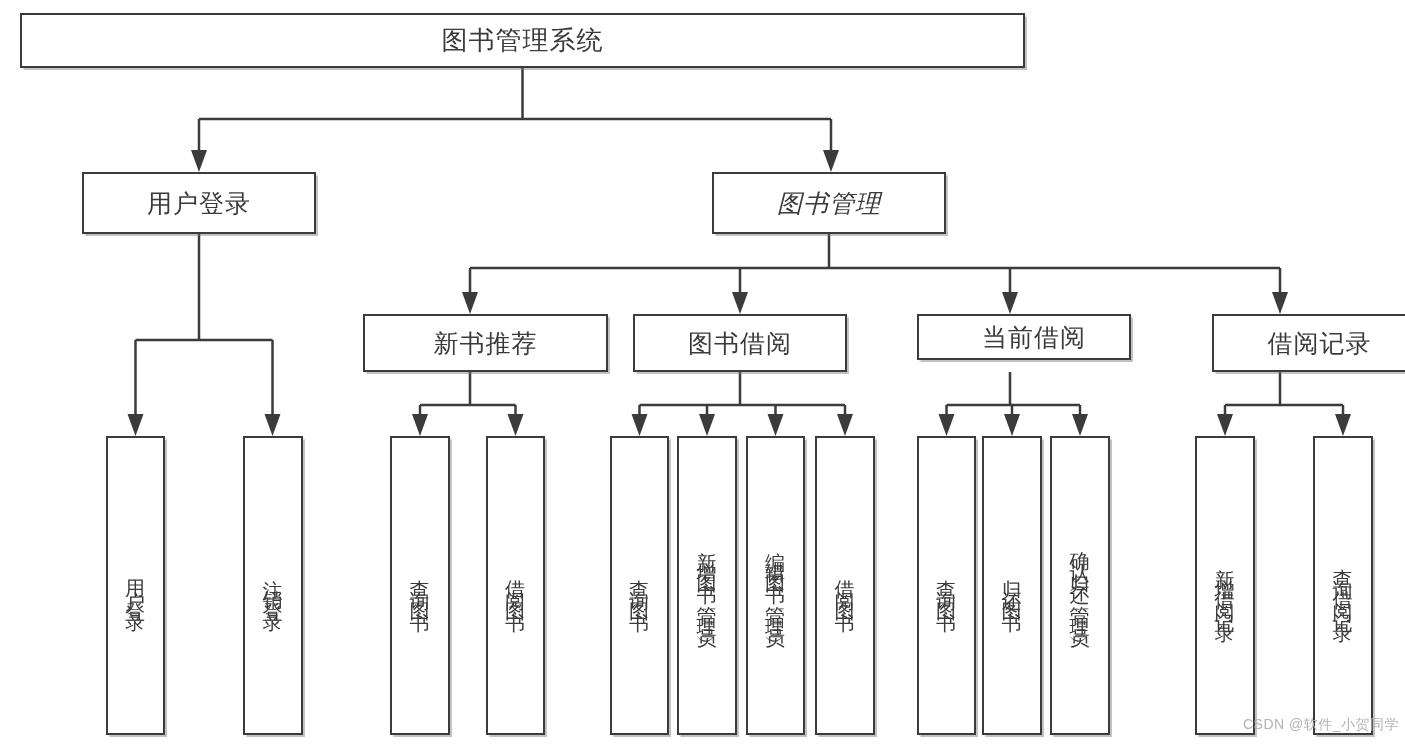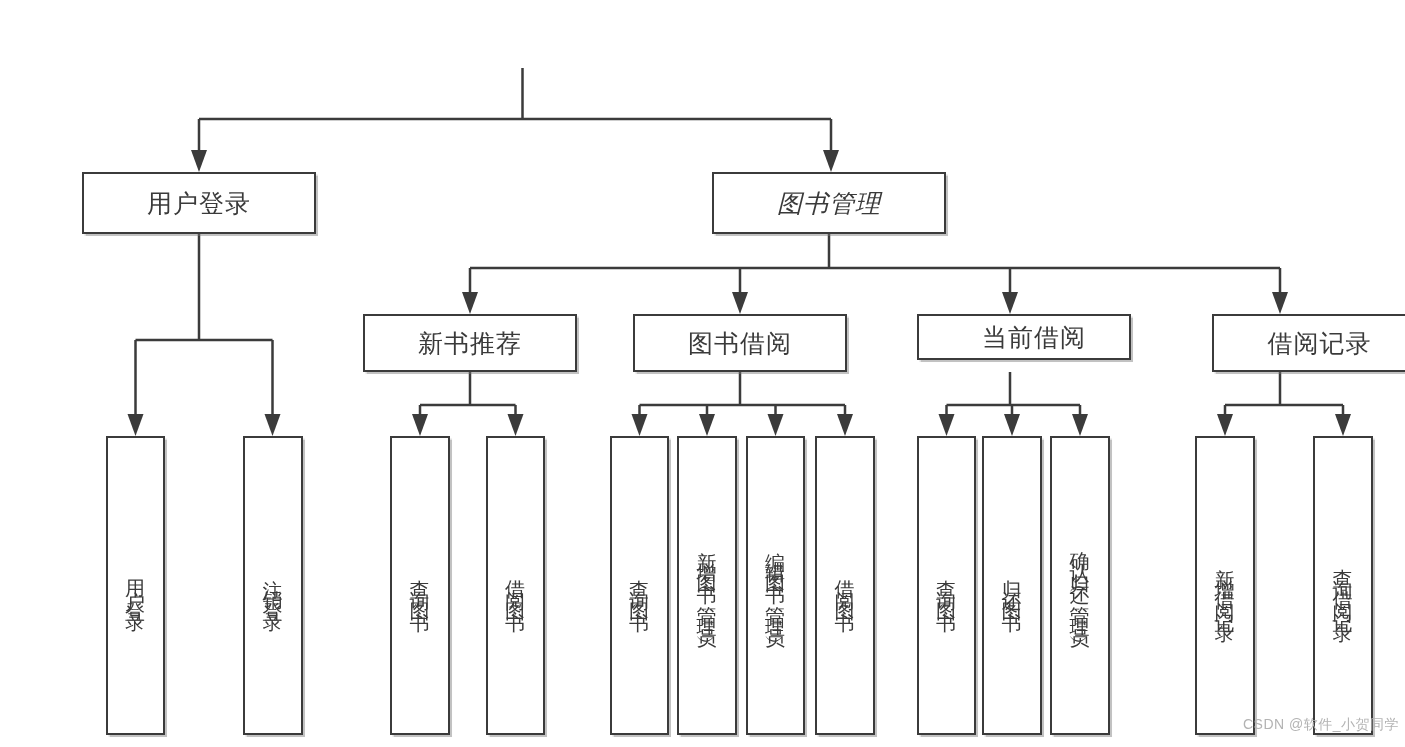--- a/index.html
+++ b/index.html
@@ -127,25 +127,26 @@
 
     <g stroke="#3b3b3b" stroke-width="2.5" fill="none">
       <path d="M1280 372 V405 M1225 405 H1343 M1225 405 V416 M1343 405 V416"></path>
     </g>
     <g fill="#3b3b3b" stroke="none">
       <polygon points="1217,414 1233,414 1225,436"></polygon>
       <polygon points="1335,414 1351,414 1343,436"></polygon>
     </g>
   </svg>
 
+  <div class="node h root" style="left:20px; top:13px; width:1005px; height:55px;">图书管理系统</div>
 
   <div class="node h" style="left:82px; top:172px; width:234px; height:62px;">用户登录</div>
   <div class="node h" style="left:712px; top:172px; width:234px; height:62px;font-style:italic;">图书管理</div>
 
-  <div class="node h" style="left:363px; top:314px; width:214px; height:58px;">新书推荐</div>
+  <div class="node h" style="left:363px; top:314px; width:245px; height:58px;">新书推荐</div>
   <div class="node h" style="left:633px; top:314px; width:214px; height:58px;">图书借阅</div>
   <div class="node h" style="left:917px; top:314px; width:214px; height:46px;padding-left:20px;">当前借阅</div>
   <div class="node h" style="left:1172px; top:314px; width:215px; height:58px;margin-left:40px;">借阅记录</div>
 
   <div class="node leaf" style="left:106px; top:436px; width:59px; height:299px;">
     <span class="vtext">用户登录</span>
   </div>
   <div class="node leaf" style="left:243px; top:436px; width:60px; height:299px;">
     <span class="vtext">注销登录</span>
   </div>

